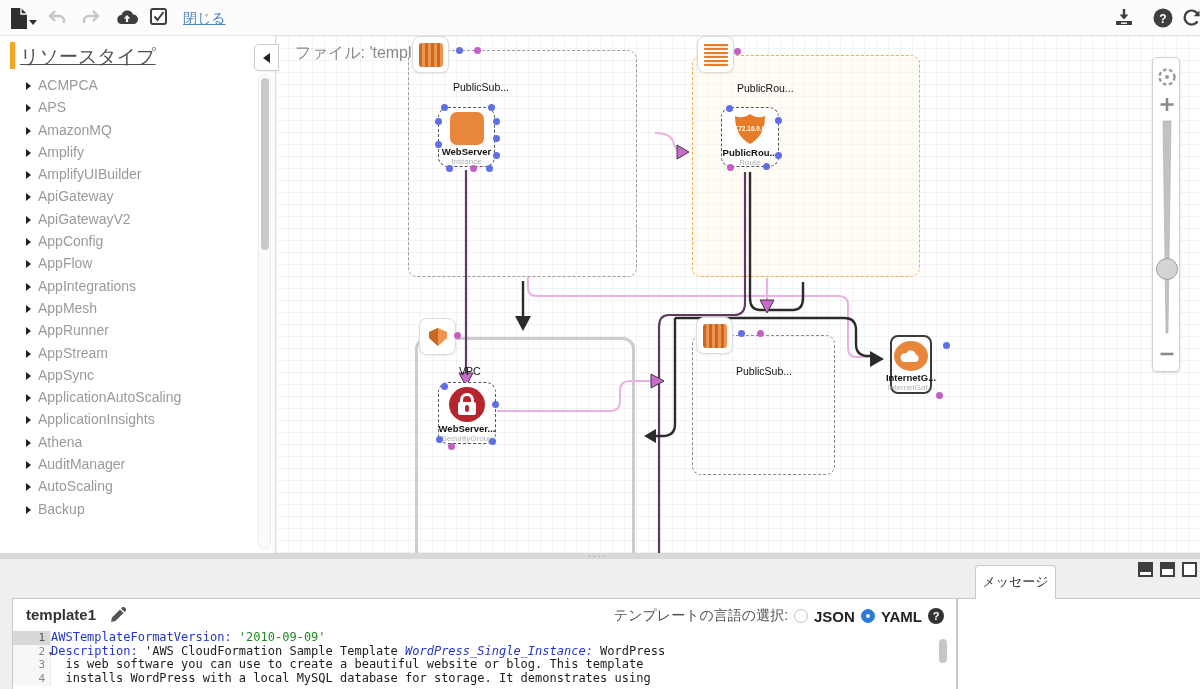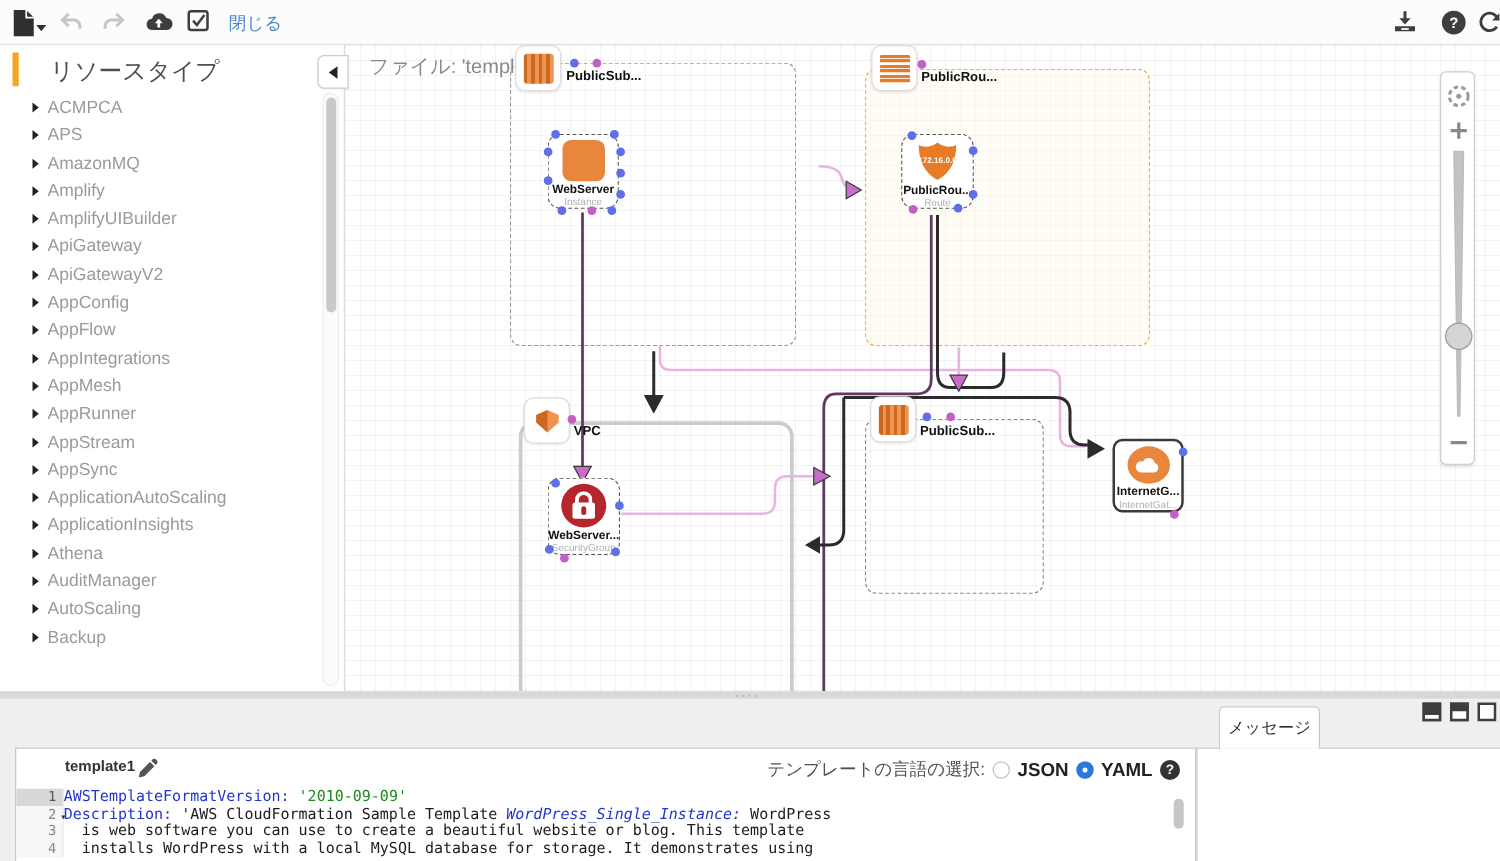--- a/index.html
+++ b/index.html
@@ -4,30 +4,30 @@
 <style>
   * { box-sizing: border-box; margin: 0; padding: 0; }
   html,body { width:1200px; height:689px; overflow:hidden;
     font-family:"Liberation Sans","DejaVu Sans",sans-serif; background:#fff; }
   .app { position:relative; width:1200px; height:689px; }
 
   
   .toolbar { position:absolute; left:0; top:0; width:1200px; height:36px;
     background:#fcfcfc; border-bottom:1px solid #e2e2e2; }
   .tb-icon { position:absolute; top:7px; width:24px; height:22px; cursor:pointer; }
-  .tb-close { position:absolute; left:183px; top:10px; font-size:14px; color:#4a86c8; cursor:pointer; }
+  .tb-close { position:absolute; left:183px; top:10px; font-size:14px; color:#4a86c8; cursor:pointer;text-decoration:underline; }
   .tb-caret { position:absolute; left:29px; top:17px; width:0; height:0;
     border-left:4px solid transparent; border-right:4px solid transparent; border-top:5px solid #2f2f2f; }
 
   
   .main { position:absolute; left:0; top:36px; width:1200px; height:517px; }
 
   .sidebar { position:absolute; left:0; top:0; width:276px; height:517px;
     background:#fff; border-right:1px solid #ddd; overflow:hidden; }
-  .sb-title { position:absolute; left:40px; top:8px; font-size:19px; color:#4f4f4f; }
+  .sb-title { position:absolute; left:20px; top:8px; font-size:19px; color:#4f4f4f;text-decoration:underline; }
   .sb-accent { position:absolute; left:10px; top:6px; width:5px; height:27px; background:#f5a523; }
   .sb-list { position:absolute; left:0; top:38px; width:250px; }
   .sb-item { height:22.3px; line-height:22.3px; padding-left:38px; font-size:14px;
     color:#9a9a9a; cursor:pointer; position:relative; white-space:nowrap; }
   .sb-item::before { content:""; position:absolute; left:26px; top:8px; width:0; height:0;
     border-top:4px solid transparent; border-bottom:4px solid transparent; border-left:5px solid #222; }
   .sb-scroll-track { position:absolute; left:258px; top:38px; width:13px; height:475px;
     background:#fbfbfb; border:1px solid #ececec; border-radius:7px; }
   .sb-scroll-thumb { position:absolute; left:2px; top:3px; width:8px; height:172px;
     background:#c9c9c9; border-radius:5px; }
@@ -47,21 +47,21 @@
 
   .container { position:absolute; border-radius:9px; z-index:1; }
   .c-subnet1 { left:132px; top:14px; width:229px; height:227px; border:1.6px dashed #9a9a9a; }
   .c-route  { left:416px; top:19px; width:228px; height:222px; border:1.6px dashed #f0ad4e; background:rgba(255,249,233,.45); }
   .c-vpc    { left:139px; top:301px; width:220px; height:230px; border:3px solid #ccc; border-radius:12px; }
   .c-subnet2{ left:416px; top:299px; width:143px; height:140px; border:1.6px dashed #8a8a8a; }
 
   .icon-box { position:absolute; width:37px; height:37px; background:#fff; border:1px solid #dcdcdc;
     border-radius:8px; z-index:3; display:flex; align-items:center; justify-content:center;
     box-shadow:0 1px 2px rgba(0,0,0,.08); }
-  .c-label { position:absolute; font-size:10.5px; font-weight:bold; color:#111; z-index:3; white-space:nowrap; }
+  .c-label { position:absolute; font-size:10.5px; font-weight:normal; color:#111; z-index:3; white-space:nowrap;margin-top:26px; }
 
   .glyph-subnet { width:24px; height:24px; border-radius:3px;
     background:repeating-linear-gradient(90deg,#c96a20 0 3px,#ef9450 3px 6px); }
   .glyph-routetable { display:flex; flex-direction:column; gap:2px; }
   .glyph-routetable i { display:block; width:24px; height:6px; border-radius:1px; background:#e87b28;
     background-image:linear-gradient(0deg, transparent 40%, rgba(255,255,255,.85) 40%, rgba(255,255,255,.85) 60%, transparent 60%); }
 
   .dot { position:absolute; width:7px; height:7px; border-radius:50%; z-index:4; cursor:crosshair; }
   .dot-b { background:#5f6fe8; }
   .dot-m { background:#c45fc4; }
@@ -98,21 +98,21 @@
   .splitter { position:absolute; left:0; top:553px; width:1200px; height:6px; background:#d8d8d8;
     cursor:row-resize; z-index:7; }
   .splitter .grip { position:absolute; left:588px; top:1px; width:22px; height:4px;
     color:#8f8f8f; font-size:9px; line-height:4px; letter-spacing:2px; }
 
   
   .bottom { position:absolute; left:0; top:559px; width:1200px; height:130px; background:#efefef; }
 
   .editor-panel { position:absolute; left:12px; top:39px; width:945px; height:91px; background:#fff;
     border:1px solid #c9c9c9; border-bottom:none; overflow:hidden; }
-  .ep-title { position:absolute; left:13px; top:7px; font-size:12px; font-weight:bold; color:#333;margin-left:26px; }
+  .ep-title { position:absolute; left:13px; top:7px; font-size:15px; font-weight:bold; color:#333; }
   .pencil { position:absolute; top:8px; cursor:pointer; }
   .lang-row { position:absolute; right:12px; top:8px; display:flex; align-items:center; gap:6px; }
   .lang-label { font-size:14px; color:#4f4f4f; }
   .radio { width:14px; height:14px; border-radius:50%; border:1.5px solid #c4c4c4; background:#fff; cursor:pointer; position:relative; }
   .radio.sel { border-color:#2979d9; background:#2979d9; }
   .radio.sel::after { content:""; position:absolute; left:4px; top:4px; width:4px; height:4px; border-radius:50%; background:#fff; }
   .radio-label { font-size:15px; font-weight:bold; color:#222; }
   .help-badge { width:16px; height:16px; border-radius:50%; background:#333; color:#fff; font-size:11px;
     font-weight:bold; text-align:center; line-height:16px; cursor:pointer; }
 
@@ -358,21 +358,21 @@
         </div>
         <div class="n-label">WebServer...</div>
         <div class="n-sub">SecurityGroup</div>
         <div class="dot dot-b" style="left:2px;top:0px"></div>
         <div class="dot dot-b" style="left:53px;top:18px"></div>
         <div class="dot dot-b" style="left:-3px;top:53px"></div>
         <div class="dot dot-b" style="left:50px;top:55px"></div>
         <div class="dot dot-m" style="left:9px;top:60px"></div>
       </div>
 
-      <div class="node node-solid" style="left:614px;top:315px;width:57px;height:59px">
+      <div class="node node-solid" style="left:614px;top:299px;width:42px;height:59px">
         <div class="glyph-igw">
           <svg width="24" height="16">
               <path d="M6,14 a4.5,4.5 0 1 1 1.4,-8.8 a5,5 0 0 1 9.4,1.2 a3.9,3.9 0 0 1 -0.5,7.6 z" fill="#fff"></path>
             </svg>
         </div>
         <div class="n-label">InternetG...</div>
         <div class="n-sub">InternetGat...</div>
         <div class="dot dot-b" style="left:51px;top:5px"></div>
         <div class="dot dot-m" style="left:44px;top:55px"></div>
       </div>

